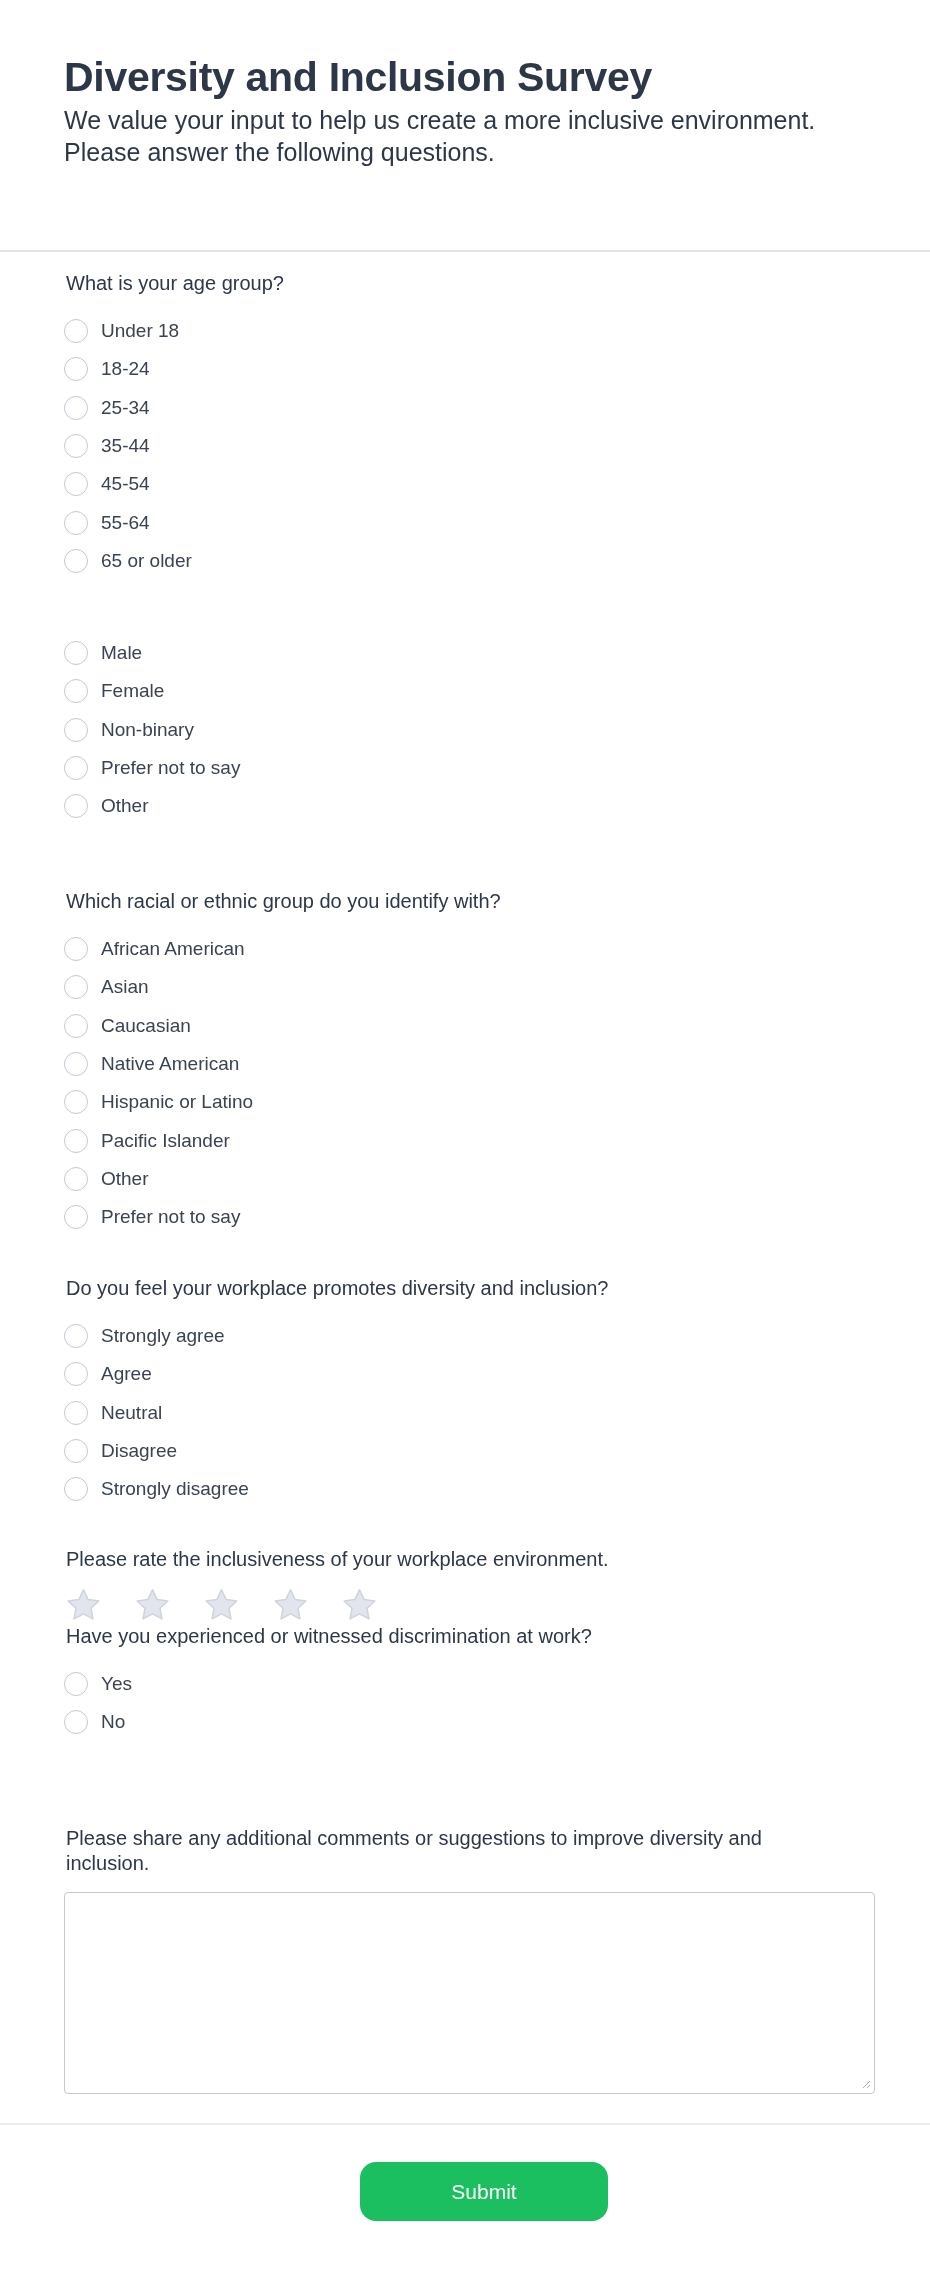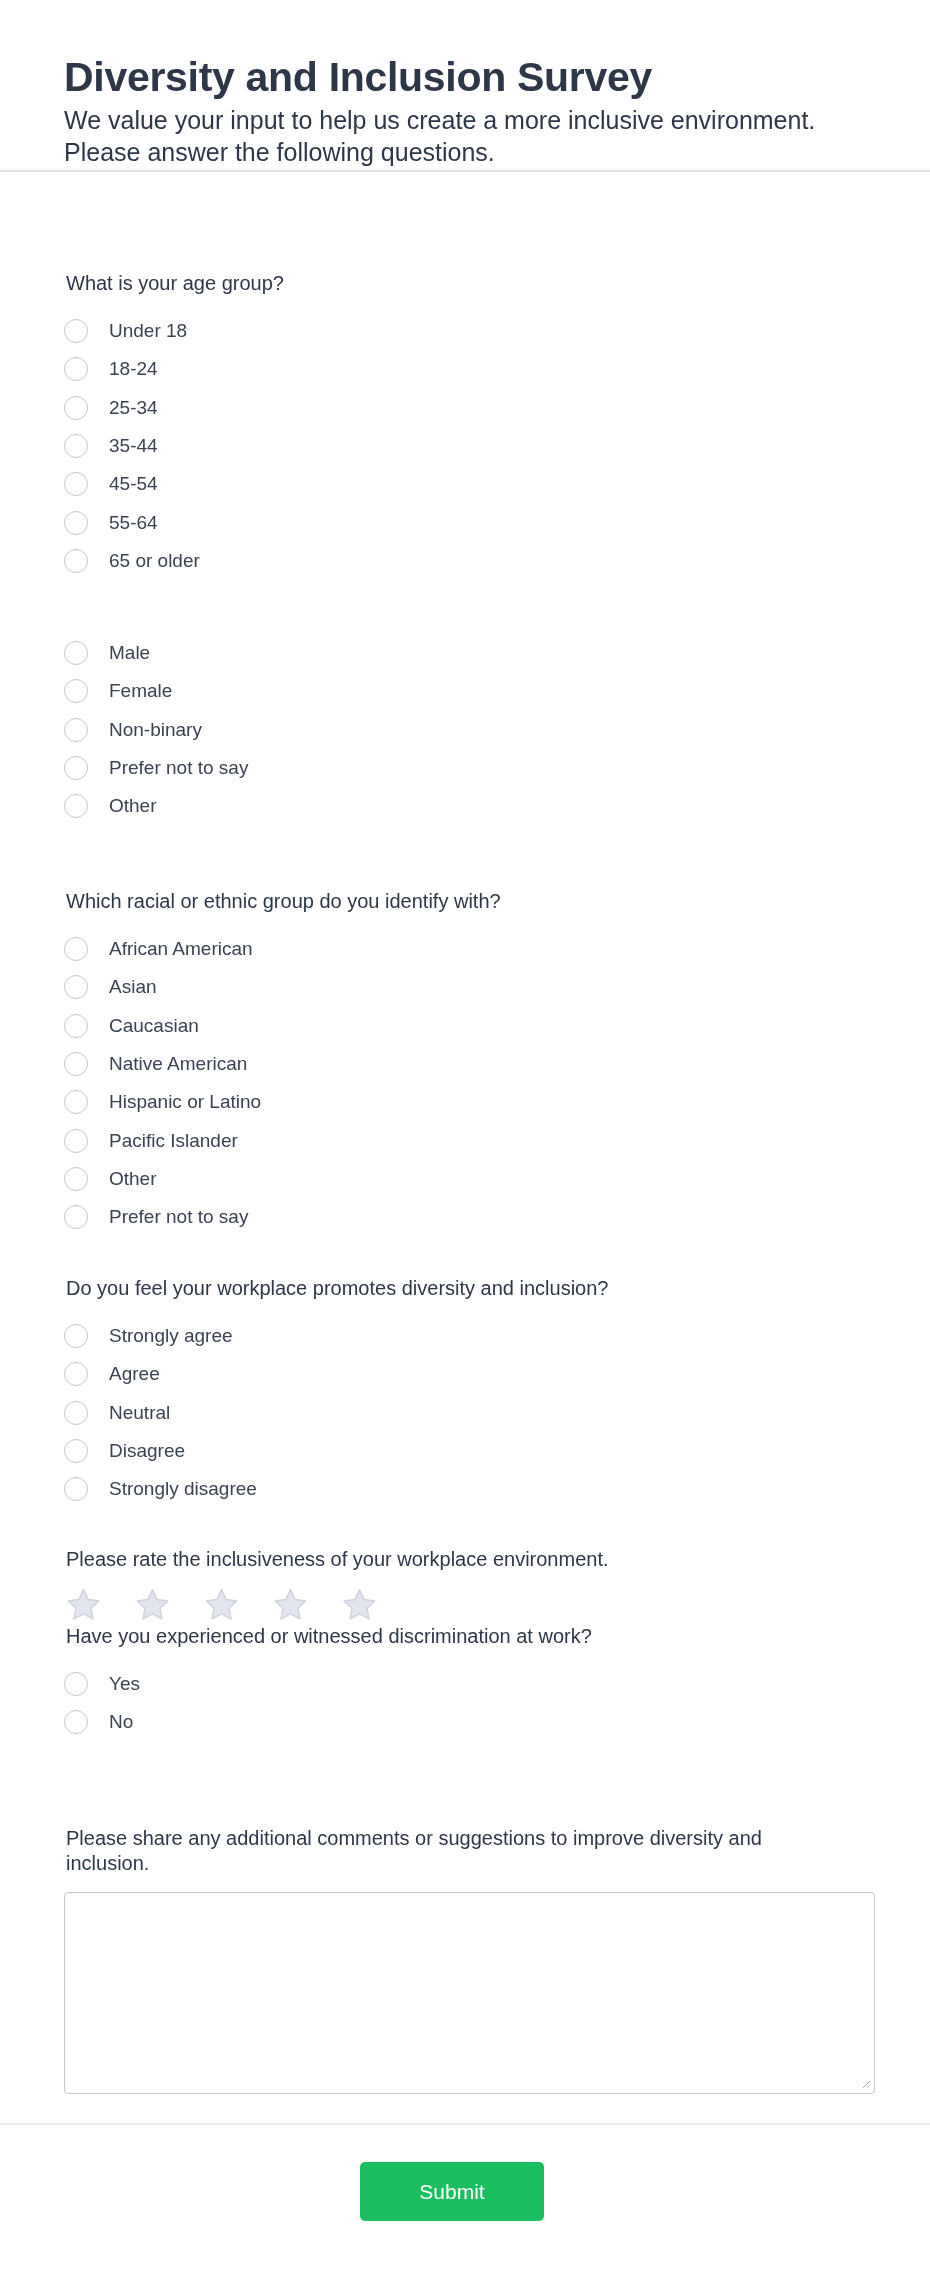--- a/index.html
+++ b/index.html
@@ -1,39 +1,39 @@
 <!DOCTYPE html>
 <html><head>
 <meta charset="utf-8">
 <style>
   * { box-sizing: border-box; margin: 0; padding: 0; }
   html, body { width: 930px; background: #ffffff; }
   body { font-family: "Liberation Sans", "DejaVu Sans", sans-serif; color: #2d3748; height: 2271px; position: relative; }
 
-  .header { padding: 52px 64px 0 64px; height: 172px; border-bottom: 2px solid #e2e3eb; }
+  .header { padding: 52px 64px 0 64px; height: 252px; border-bottom: 2px solid #e2e3eb; }
   .title { font-size: 41px; font-weight: 700; color: #2d3748; letter-spacing: -0.3px; line-height: 50px; }
   .subtitle { font-size: 25px; line-height: 32px; color: #2d3748; margin-top: 2px; width: 800px; }
 
   .form { padding: 0 64px; }
   .question { position: absolute; left: 66px; width: 800px; }
   .q-label { font-size: 20px; line-height: 25px; color: #2d3748; }
   .options { margin-top: 16px; }
   .option { display: flex; align-items: center; height: 38.3px; margin-left: -2px; cursor: pointer; }
   .radio { width: 24px; height: 24px; border: 1.5px solid #c4c8d2; border-radius: 50%; background: #fff; flex: 0 0 24px; }
-  .opt-label { font-size: 19px; color: #3a4353; margin-left: 21px; }
+  .opt-label { font-size: 19px; color: #3a4353; margin-left: 13px; }
 
   .stars { display: flex; margin-top: 15px; margin-left: -1px; }
   .star { width: 37px; height: 36px; margin-right: 32px; cursor: pointer; }
   .star svg { width: 37px; height: 36px; display: block; }
 
   .textarea { position: absolute; left: 64px; top: 1892px; width: 811px; height: 202px; border: 1.5px solid #c4c8d2; border-radius: 4px; resize: none; background: #fff; font-family: "Liberation Sans", sans-serif; font-size: 18px; padding: 10px; }
   .resize-grip { position: absolute; left: 861px; top: 2079px; width: 10px; height: 10px; }
 
   .footer-divider { position: absolute; left: 0; top: 2123px; width: 930px; height: 2px; background: #ececf2; }
-  .submit { position: absolute; left: 360px; top: 2162px; width: 184px; height: 59px; background: #1bbf5f; border: none; border-radius: 5px; color: #ffffff; font-size: 21px; font-family: "Liberation Sans", sans-serif; cursor: pointer; }
+  .submit { position: absolute; left: 360px; top: 2162px; width: 248px; height: 59px; background: #1bbf5f; border: none; border-radius: 16px; color: #ffffff; font-size: 21px; font-family: "Liberation Sans", sans-serif; cursor: pointer; }
 </style>
 </head>
 <body>
 
 <header class="header">
   <h1 class="title">Diversity and Inclusion Survey</h1>
   <p class="subtitle">We value your input to help us create a more inclusive environment. Please answer the following questions.</p>
 </header>
 
 <main class="form">

